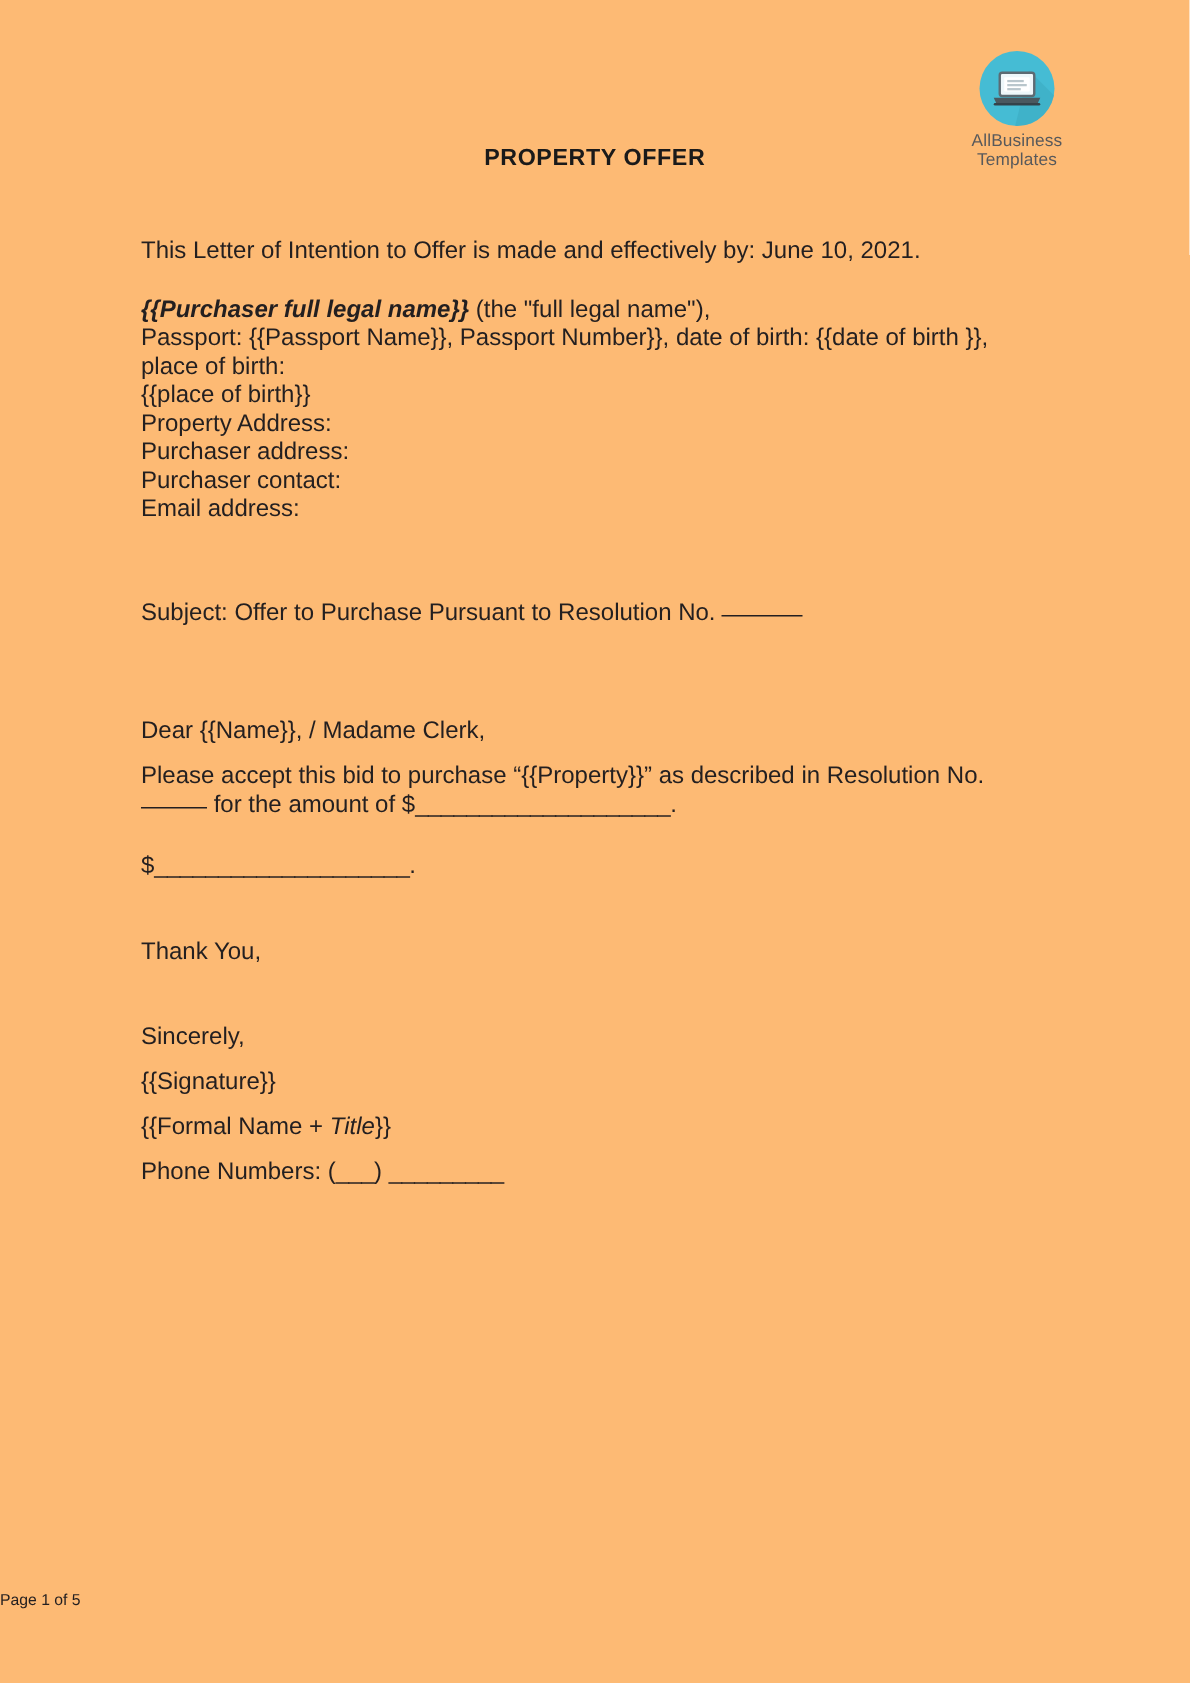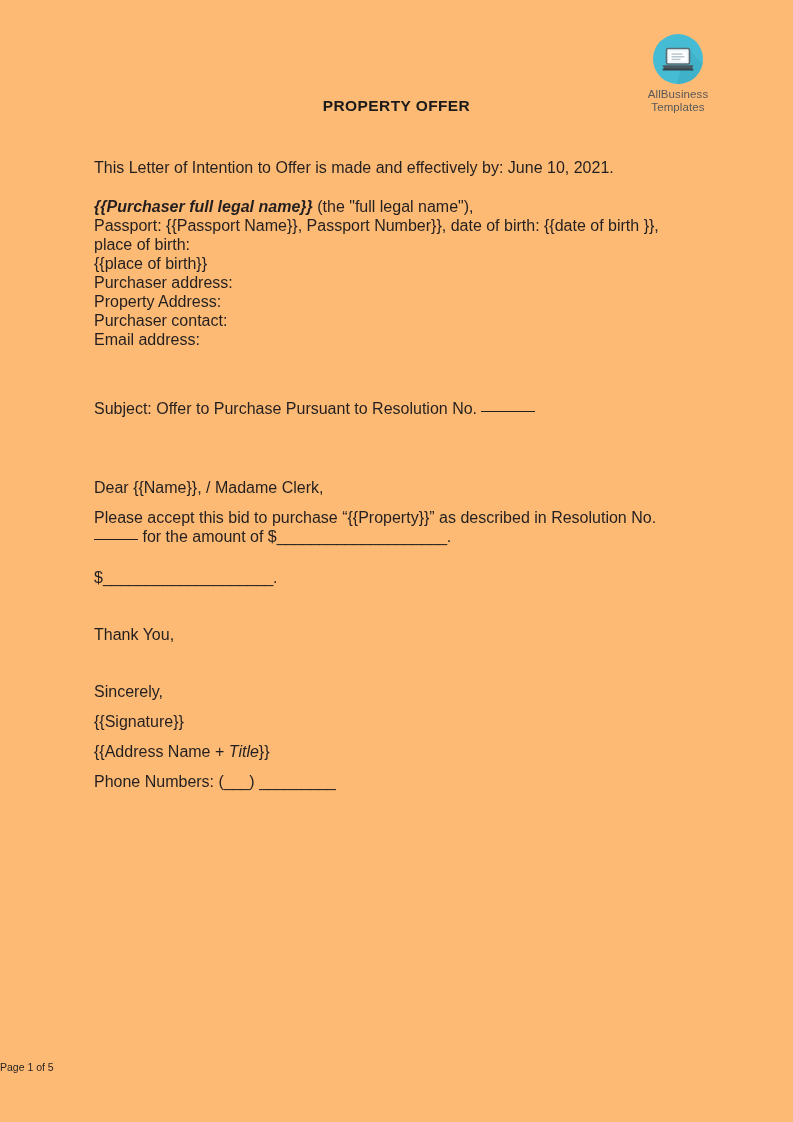--- a/index.html
+++ b/index.html
@@ -153,22 +153,22 @@
     <p class="para">This Letter of Intention to Offer is made and effectively by:  June 10, 2021.</p>
 
     <div class="gap-20"></div>
 
     <p class="para">
       <span class="bi">{{Purchaser full legal name}}</span><span> (the "full legal name"),</span>
     </p>
 
     <p class="para">Passport: {{Passport Name}}, Passport Number}}, date of birth: {{date of birth }}, place of birth:</p>
     <p class="para">{{place of birth}}</p>
+    <p class="para">Property Address:</p>
     <p class="para">Purchaser address:</p>
-    <p class="para">Property Address:</p>
     <p class="para">Purchaser contact:</p>
     <p class="para">Email address:</p>
 
     <div class="gap-50"></div>
 
     <p class="para">
       <span>Subject: Offer to Purchase Pursuant to Resolution No.</span>
       <span class="blank-mid"></span>
     </p>
 
@@ -201,21 +201,21 @@
 
     <p class="para">Sincerely,</p>
 
     <div class="gap-11"></div>
 
     <p class="para">{{Signature}}</p>
 
     <div class="gap-11"></div>
 
     <p class="para">
-      <span>{{Address Name + </span><span class="it">Title</span><span>}}</span>
+      <span>{{Formal Name + </span><span class="it">Title</span><span>}}</span>
     </p>
 
     <div class="gap-11"></div>
 
     <p class="para">
       <span>Phone Numbers: (</span><span class="blank-line">___</span><span>) </span><span class="blank-line">_________</span>
     </p>
 
   </div>
 

